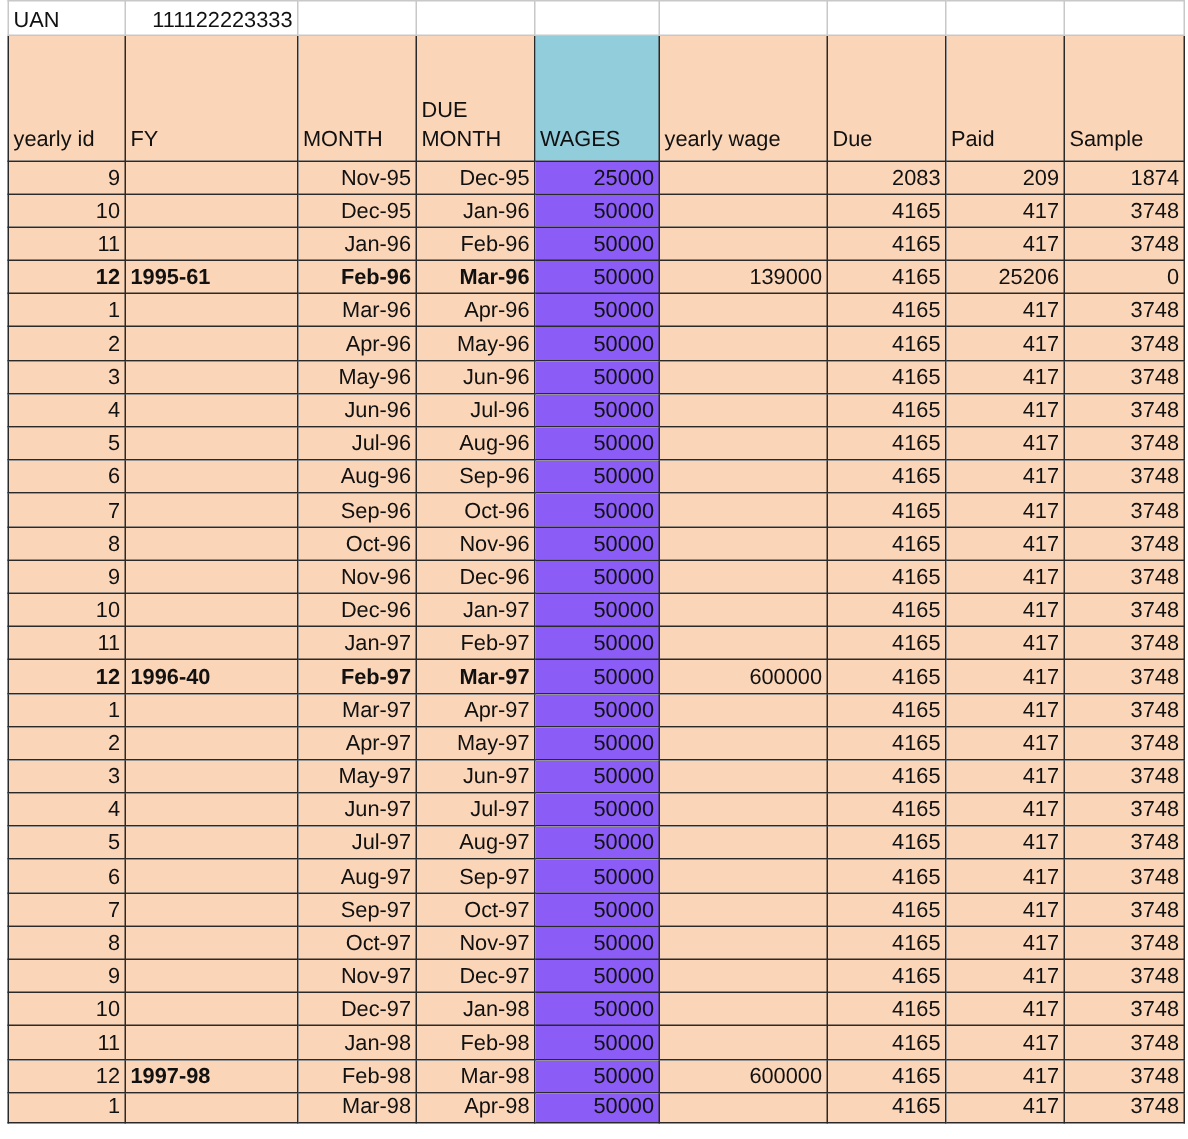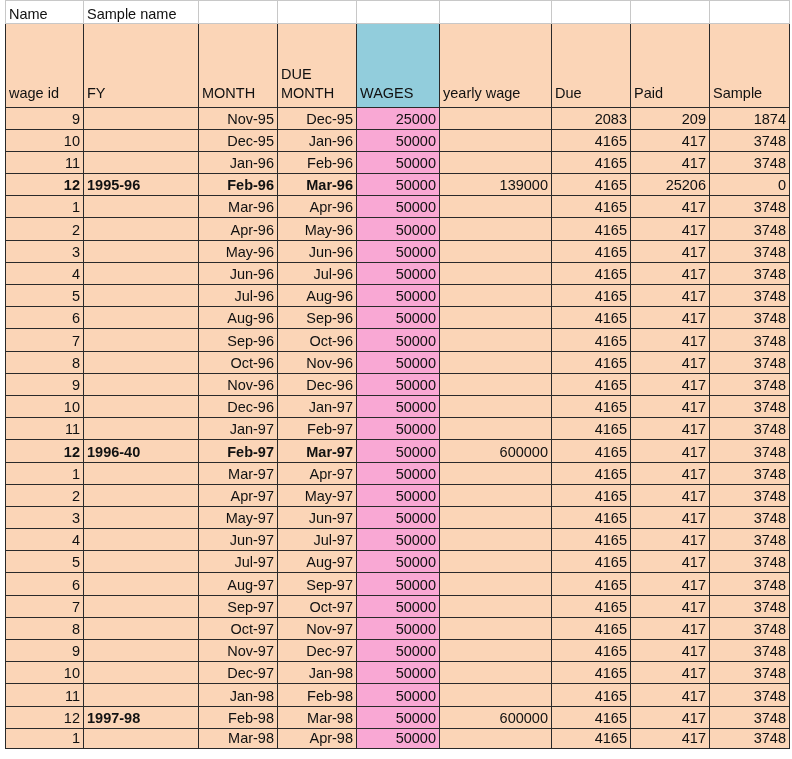--- a/index.html
+++ b/index.html
@@ -53,21 +53,21 @@
     tr.row td {
       height: 22.2px;
       background: #fbd5b7;
       border: 1.5px solid #2a2a2a;
       text-align: right;
       vertical-align: bottom;
       padding-bottom: 1px;
       line-height: 18px;
     }
     tr.row td.fy { text-align: left; font-weight: bold; }
-    tr.row td.wage { background: #f9a8d4; }
+    tr.row td.wage { background: #8b5cf6; }
     tr.row.bold td.b { font-weight: bold; }
     tr.row.partial td { height: 14px; }
   </style>
 </head>
 <body>
 
 <div class="sheet">
   <table>
     <colgroup>
       <col style="width:78px">
@@ -75,32 +75,32 @@
       <col style="width:79px">
       <col style="width:79px">
       <col style="width:83px">
       <col style="width:112px">
       <col style="width:79px">
       <col style="width:79px">
       <col style="width:80px">
     </colgroup>
     <tbody id="tbody">
       <tr class="info">
-        <td class="lbl">Name</td>
-        <td>Sample name</td>
+        <td class="lbl">UAN</td>
+        <td style="text-align:right">111122223333</td>
         <td></td>
         <td></td>
         <td></td>
         <td></td>
         <td></td>
         <td></td>
         <td></td>
       </tr>
       <tr class="head">
-        <td>wage id</td>
+        <td>yearly id</td>
         <td>FY</td>
         <td>MONTH</td>
         <td><span>DUE</span><br><span>MONTH</span></td>
         <td class="wage">WAGES</td>
         <td>yearly wage</td>
         <td>Due</td>
         <td>Paid</td>
         <td>Sample</td>
       </tr>
     <tr class="row">
@@ -131,21 +131,21 @@
           <td class="b">Jan-96</td>
           <td class="b">Feb-96</td>
           <td class="wage">50000</td>
           <td></td>
           <td>4165</td>
           <td>417</td>
           <td>3748</td>
         </tr>
         <tr class="row bold">
           <td class="b">12</td>
-          <td class="fy">1995-96</td>
+          <td class="fy">1995-61</td>
           <td class="b">Feb-96</td>
           <td class="b">Mar-96</td>
           <td class="wage">50000</td>
           <td>139000</td>
           <td>4165</td>
           <td>25206</td>
           <td>0</td>
         </tr>
         <tr class="row">
           <td class="b">1</td>

